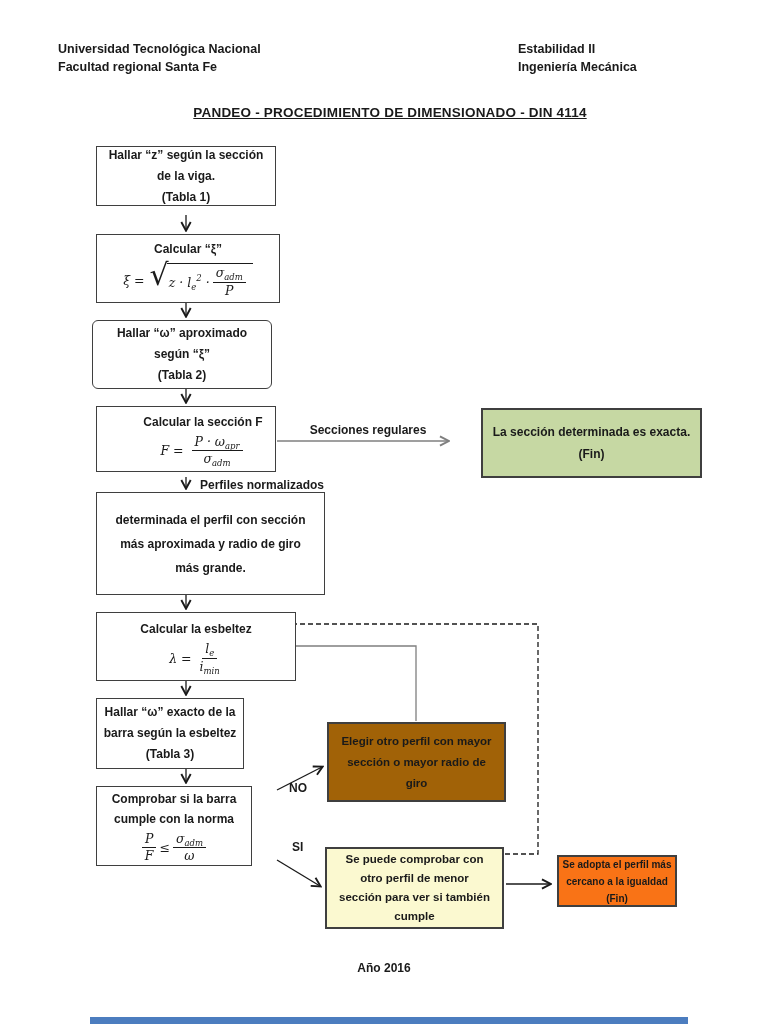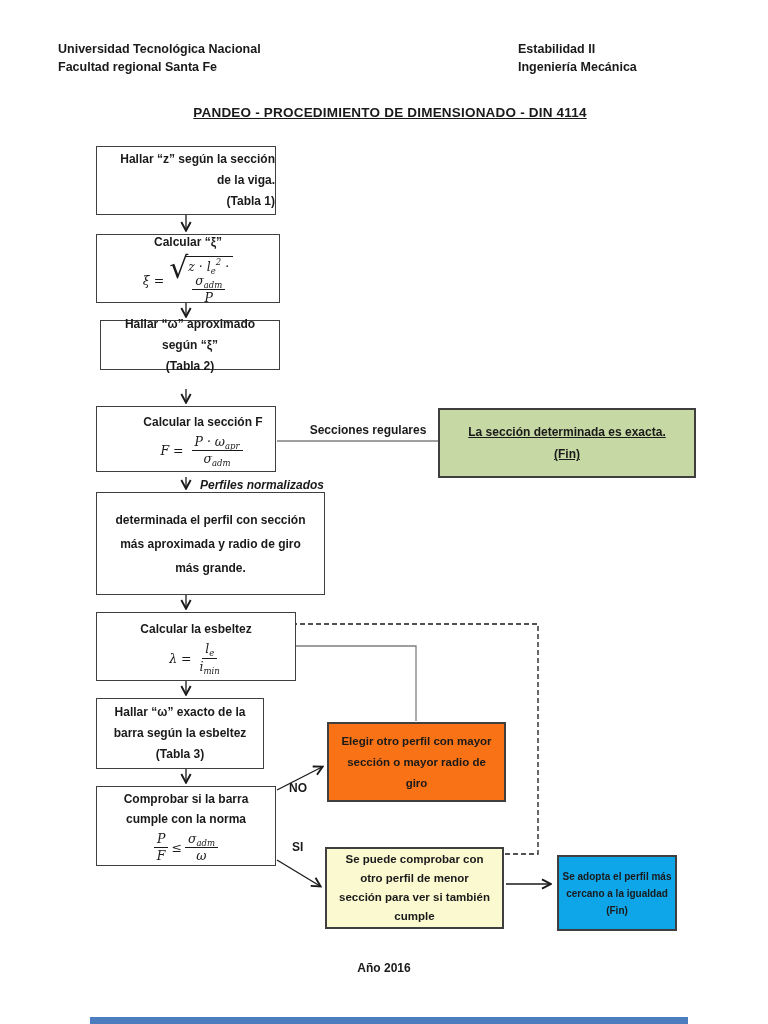--- a/index.html
+++ b/index.html
@@ -14,53 +14,53 @@
     position:absolute; top:105px; left:6px; width:100%; text-align:center;
     font-size:13.5px; font-weight:bold; text-decoration:underline; letter-spacing:0.2px;
   }
   .box {
     position:absolute; box-sizing:border-box; background:#ffffff;
     border:1.6px solid #3f3f3f; display:flex; flex-direction:column;
     align-items:center; justify-content:center; text-align:center;
     font-weight:bold; font-size:12px; line-height:20px; z-index:2;
   }
   .box .ln { white-space:nowrap; }
-  #box-hallar-z      { left:96px;  top:146px; width:180px; height:69px;  line-height:21px;align-items:flex-end; }
+  #box-hallar-z      { left:96px;  top:146px; width:180px; height:60px;  line-height:21px; }
   #box-calcular-xi   { left:96px;  top:234px; width:184px; height:69px; }
-  #box-omega-aprox   { left:100px;  top:320px; width:180px; height:50px;  line-height:21px; }
+  #box-omega-aprox   { left:92px;  top:320px; width:180px; height:69px;  line-height:21px;border-radius:6px; }
   #box-seccion-f     { left:96px;  top:406px; width:180px; height:66px;padding-left:34px; }
-  #box-green-exacta  { left:438px; top:408px; width:258px; height:70px;  background:#c6d8a3; border-width:2px; line-height:22px;text-decoration:underline; }
+  #box-green-exacta  { left:481px; top:408px; width:221px; height:70px;  background:#c6d8a3; border-width:2px; line-height:22px; }
   #box-perfiles      { left:96px;  top:492px; width:229px; height:103px; line-height:24px; }
   #box-esbeltez      { left:96px;  top:612px; width:200px; height:69px; }
-  #box-omega-exacto  { left:96px;  top:698px; width:168px; height:71px;  line-height:21px; }
-  #box-comprobar     { left:96px;  top:786px; width:180px; height:80px;  line-height:20px; }
-  #box-pink          { left:327px; top:722px; width:179px; height:80px;  background:#f97316; border-width:2px; line-height:21px; font-size:11.5px; }
+  #box-omega-exacto  { left:96px;  top:698px; width:148px; height:71px;  line-height:21px; }
+  #box-comprobar     { left:96px;  top:786px; width:156px; height:80px;  line-height:20px; }
+  #box-pink          { left:327px; top:722px; width:179px; height:80px;  background:#a16207; border-width:2px; line-height:21px; font-size:11.5px; }
   #box-yellow        { left:325px; top:847px; width:179px; height:82px;  background:#fbf9d0; border-width:2px; line-height:19px; font-size:11.5px; }
-  #box-green-adopta  { left:557px; top:855px; width:120px; height:76px;  background:#0ea5e9; border-width:2px; font-size:10px; line-height:17px; }
+  #box-green-adopta  { left:557px; top:855px; width:120px; height:52px;  background:#f97316; border-width:2px; font-size:10px; line-height:17px; }
 
   .flabel { position:absolute; font-weight:bold; font-size:12px; white-space:nowrap; z-index:3; }
   #lbl-secciones { left:287px; top:423px; width:162px; text-align:center; }
-  #lbl-perfiles  { left:200px; top:478px;font-style:italic; }
+  #lbl-perfiles  { left:200px; top:478px; }
   #lbl-no        { left:289px; top:781px; }
   #lbl-si        { left:292px; top:840px; }
 
   .formula {
     display:flex; align-items:center; justify-content:center;
     font-family:"DejaVu Serif", serif; font-style:italic; font-weight:normal;
     font-size:12.5px; margin-top:3px; line-height:normal;
   }
   .formula sub { font-size:8.5px; vertical-align:-3px; line-height:0; }
   .formula sup { font-size:8.5px; vertical-align:6px;  line-height:0; }
   .mlhs { margin-right:5px; }
   .frac { display:inline-flex; flex-direction:column; align-items:center; margin:0 3px; line-height:1.15; }
   .frac .fnum { border-bottom:1px solid #1a1a1a; padding:0 3px 1px; }
   .frac .fden { padding-top:1px; }
   .sqrt { display:inline-flex; align-items:flex-start; }
   .rad { font-style:normal; font-size:30px; line-height:1; margin-right:-2px; transform:translateY(-2px); }
-  .radicand { border-top:1.3px solid #1a1a1a; display:inline-flex; align-items:center; padding:2px 4px 0 2px; margin-top:1px;flex-direction:column; }
+  .radicand { border-top:1.3px solid #1a1a1a; display:inline-flex; align-items:center; padding:2px 4px 0 2px; margin-top:1px; }
 
   .connectors { position:absolute; left:0; top:0; z-index:1; pointer-events:none; }
 
   .footer { position:absolute; top:961px; left:0; width:100%; text-align:center; font-weight:bold; font-size:12px; }
   .next-page-bar { position:absolute; left:90px; top:1017px; width:598px; height:7px; background:#4c7dbf; }
 </style>
 </head>
 <body>
 
 <div class="page">

